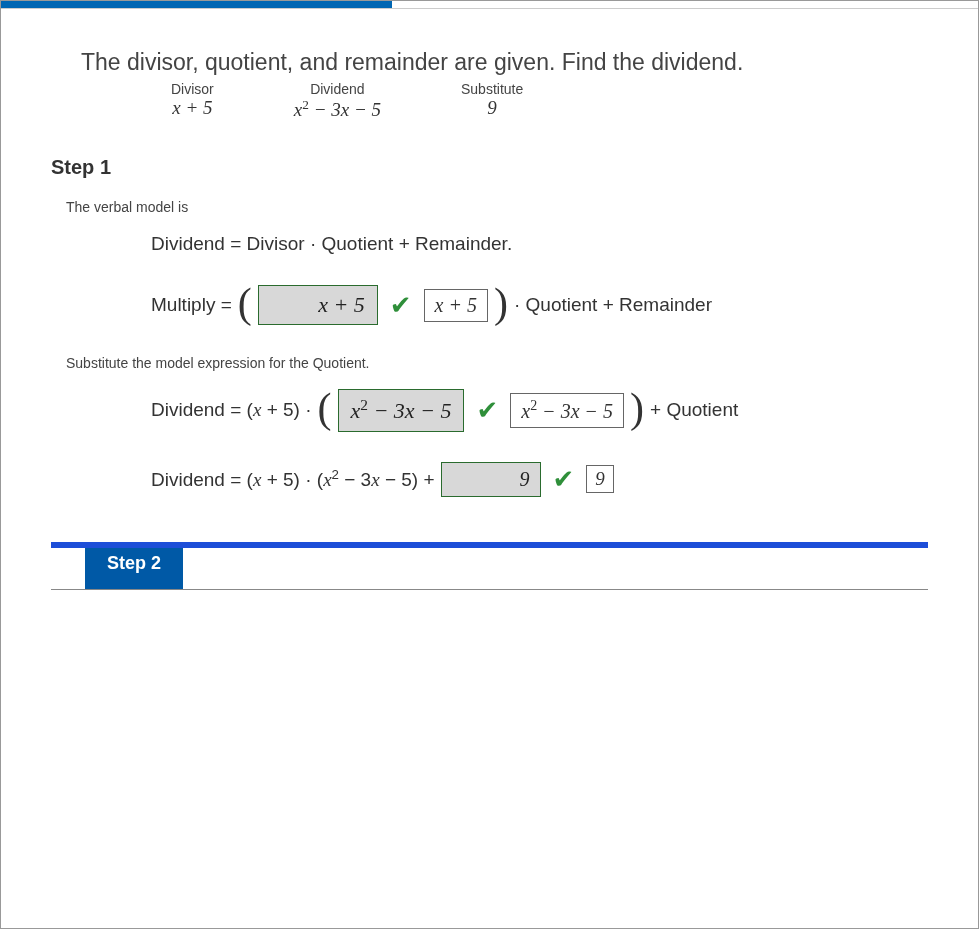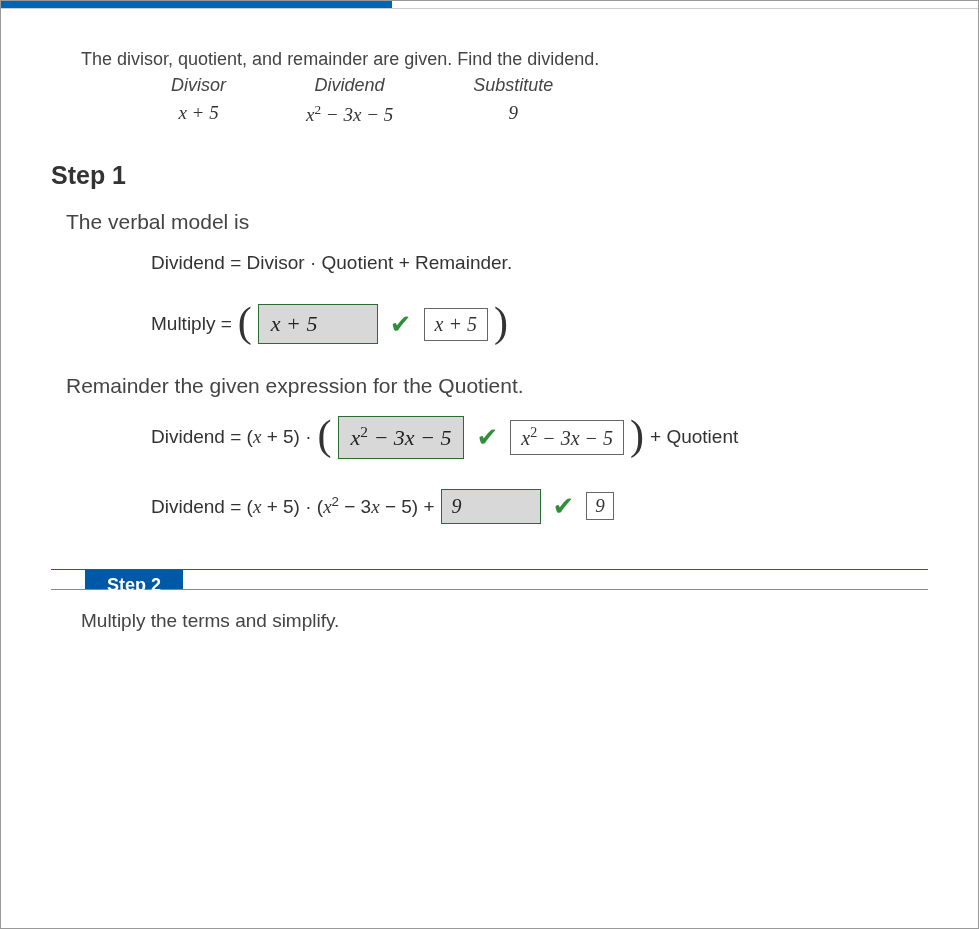--- a/index.html
+++ b/index.html
@@ -25,64 +25,63 @@
     height: 8px;
     background: linear-gradient(to right, #0066b3 0%, #0066b3 40%, transparent 40%);
     border-bottom: 1px solid #ccc;
     margin-bottom: 10px;
   }
   .content {
     padding: 20px 50px 0 50px;
     color: #333;
   }
   .problem-statement {
-    font-size: 18px;
+    font-size: 23px;
     color: #444;
     margin: 10px 0 1px 30px;
   }
   .given-table {
     display: flex;
     margin: 5px 0 35px 120px;
   }
   .given-col {
     text-align: center;
     margin-right: 80px;
   }
   .given-head {
-    font-style: italic;
-    font-size: 18px;
-    color: #444;
-    margin-bottom: 6px;
+    font-size: 14px;
+    color: #444;
   }
   .given-val {
     font-size: 19px;
     color: #333;
     font-style: italic;
     font-family: "Times New Roman", serif;
   }
 
   .step-heading {
     font-weight: bold;
-    font-size: 25px;
+    font-size: 20px;
     color: #333;
     margin: 25px 0 20px 0;
   }
   .line {
-    font-size: 21px;
+    font-size: 14px;
     color: #444;
     margin: 15px 0 15px 15px;
   }
   .equation {
     font-size: 19px;
     color: #333;
     margin: 18px 0 30px 100px;
     display: flex;
     align-items: center;
     flex-wrap: wrap;
     gap: 6px;
+    text-align: right;
   }
   .mathit { font-style: italic; font-family: "Times New Roman", serif; }
   .big-paren {
     font-size: 42px;
     font-family: "Times New Roman", serif;
     line-height: 0.8;
     position: relative;
     top: -2px;
   }
   .input-box {
@@ -108,24 +107,24 @@
   .answer-box.tiny { padding: 2px 8px; font-size: 19px; }
   .check {
     color: #2f8f3a;
     font-size: 26px;
     margin: 0 6px;
   }
   sup { font-size: 0.7em; vertical-align: super; font-style: normal; }
 
   .step2-bar {
     margin-top: 45px;
-    border-top: 1px solid #1d4ed8;
+    border-top: 6px solid #1d4ed8;
     border-bottom: 1px solid #888;
     display: flex;
-    height: 21px;
+    height: 48px;
     padding-left: 34px;
   }
   .step2-tab {
     background: #0059a6;
     color: #fff;
     font-weight: bold;
     font-size: 18px;
     padding: 5px 22px;
     display: inline-block;
   }
@@ -165,23 +164,24 @@
     <div class="line">The verbal model is</div>
     <div class="equation">Dividend = Divisor · Quotient + Remainder.</div>
 
     <div class="equation">
       <span>Multiply =</span>
       <span class="big-paren">(</span>
       <span class="input-box">x + 5</span>
       <span class="check">✔</span>
       <span class="answer-box">x + 5</span>
       <span class="big-paren">)</span>
-    </div>
-
-    <div class="line">Remainder the given expression for the Quotient.</div>
+      <span>· Quotient + Remainder</span>
+    </div>
+
+    <div class="line">Substitute the model expression for the Quotient.</div>
     <div class="equation">
       <span>Dividend = (<span class="mathit">x</span> + 5) ·</span>
       <span class="big-paren">(</span>
       <span class="input-box"><span class="mathit">x</span><sup>2</sup> − 3<span class="mathit">x</span> − 5</span>
       <span class="check">✔</span>
       <span class="answer-box"><span class="mathit">x</span><sup>2</sup> − 3<span class="mathit">x</span> − 5</span>
       <span class="big-paren">)</span>
       <span>+ Quotient</span>
     </div>
 
@@ -189,16 +189,15 @@
       <span>Dividend = (<span class="mathit">x</span> + 5) · (<span class="mathit">x</span><sup>2</sup> − 3<span class="mathit">x</span> − 5) +</span>
       <span class="input-box small">9</span>
       <span class="check">✔</span>
       <span class="answer-box tiny">9</span>
     </div>
 
     <div class="step2-bar">
       <div class="step2-tab">Step 2</div>
       <div class="step2-rest"></div>
     </div>
-    <div class="step2-body">Multiply the terms and simplify.</div>
 
   </div>
 </div>
 
 </body></html>

